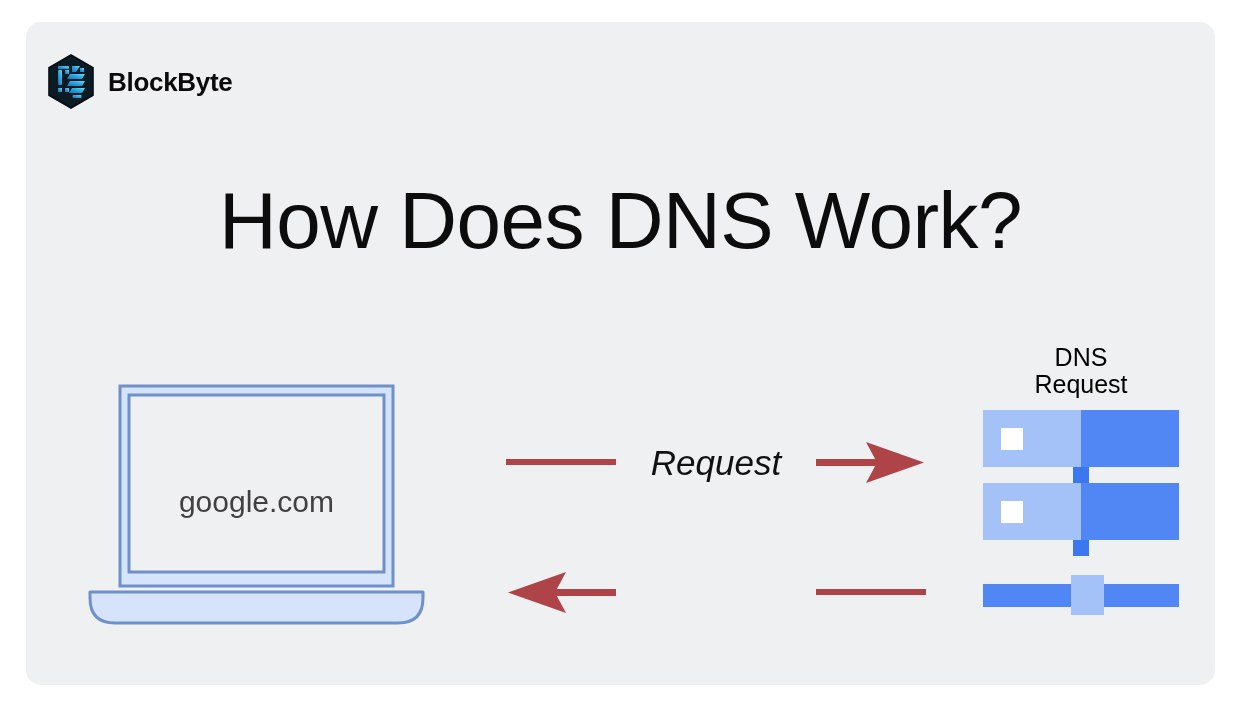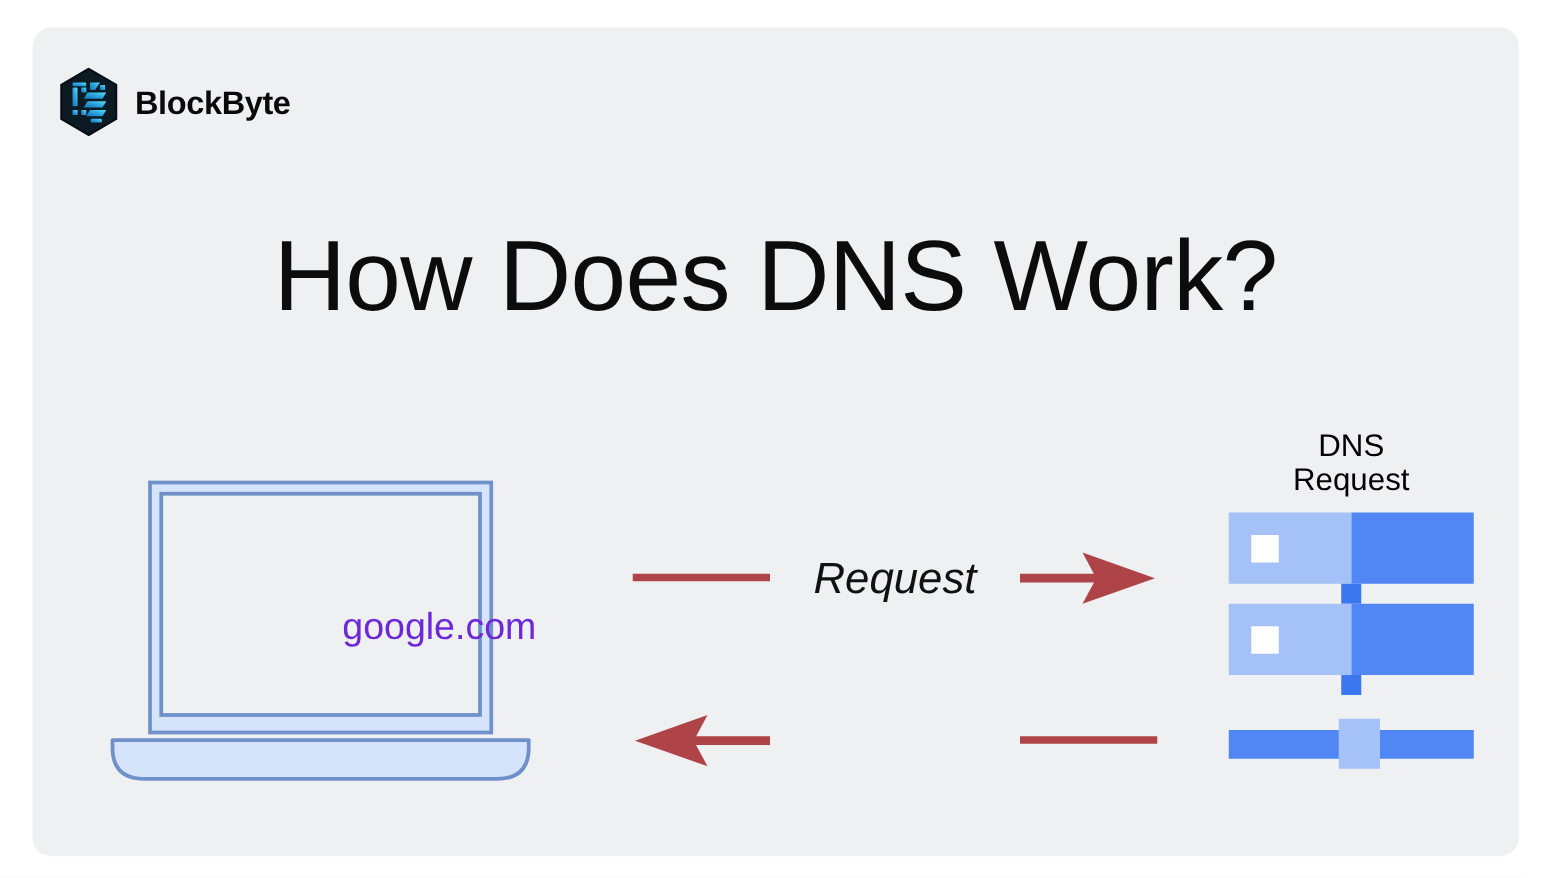--- a/index.html
+++ b/index.html
@@ -68,23 +68,23 @@
     position: absolute;
     left: 58px;
     top: 360px;
   }
   #laptop-svg { display: block; }
   #laptop-screen-text {
     position: absolute;
     left: 0;
     top: 105px;
     width: 345px;
-    text-align: right;
+    text-align: center;
     font-size: 30px;
-    color: #6d28d9;
+    color: #404040;
     line-height: 1;
   }
 
   
   .flow-row {
     position: absolute;
     display: flex;
     align-items: center;
     height: 56px;
   }

